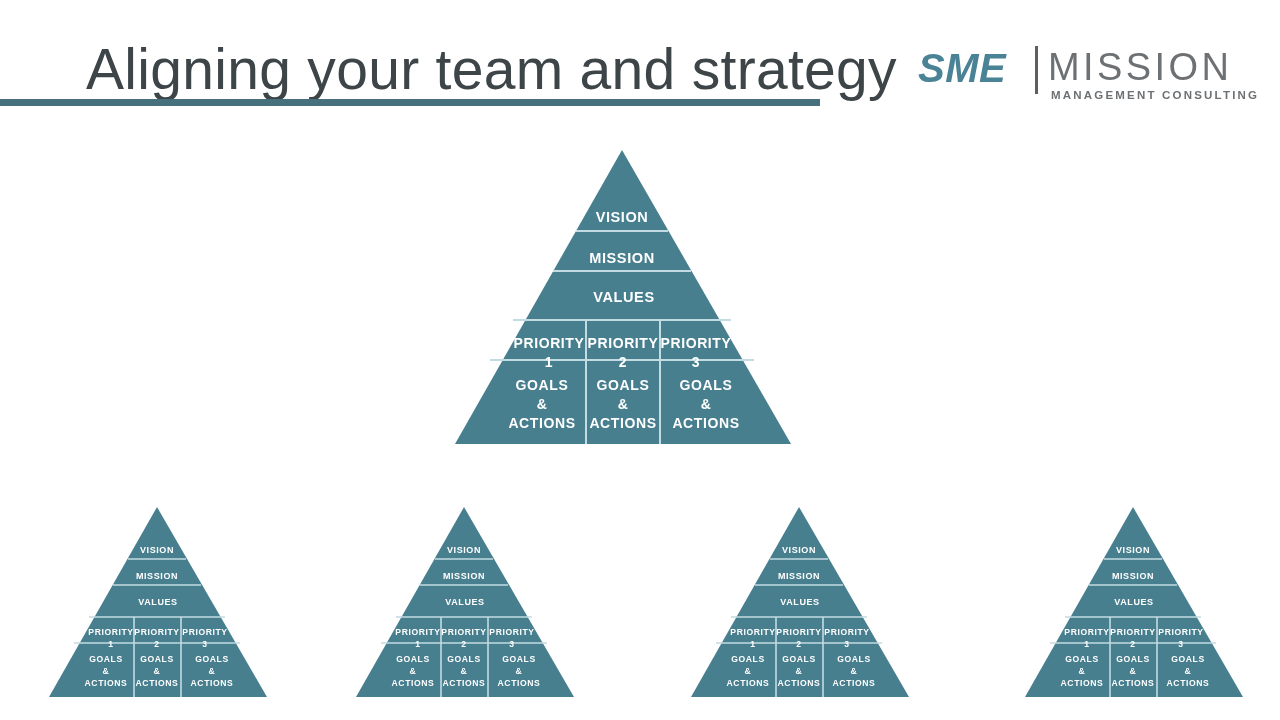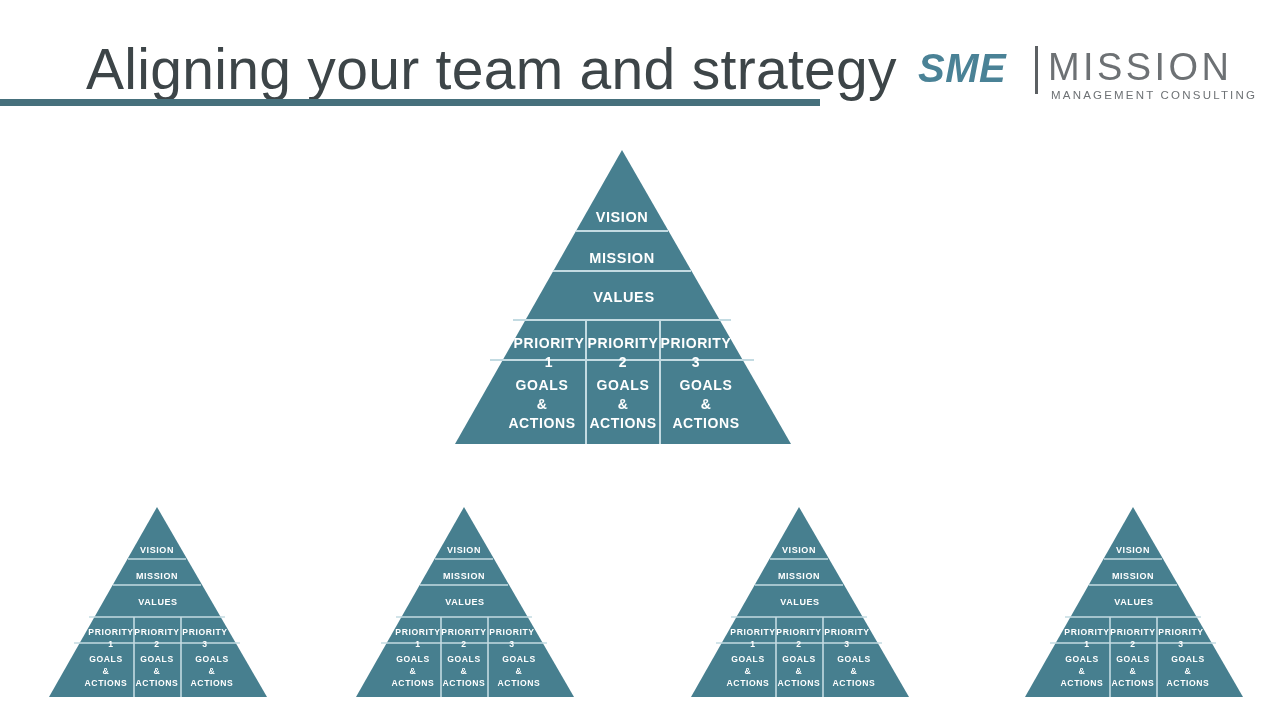--- a/index.html
+++ b/index.html
@@ -79,21 +79,21 @@
     color: #6d7174;
     letter-spacing: 3.4px;
     line-height: 1;
     white-space: nowrap;
   }
   #logo-tagline {
     position: absolute;
     left: 133px;
     top: 44px;
     font-size: 11.5px;
-    font-weight: 400;
+    font-weight: 700;
     color: #6d7174;
     letter-spacing: 2.2px;
     line-height: 1;
     white-space: nowrap;
   }
 
   
   .pyramid {
     position: absolute;
     text-decoration: underline;

